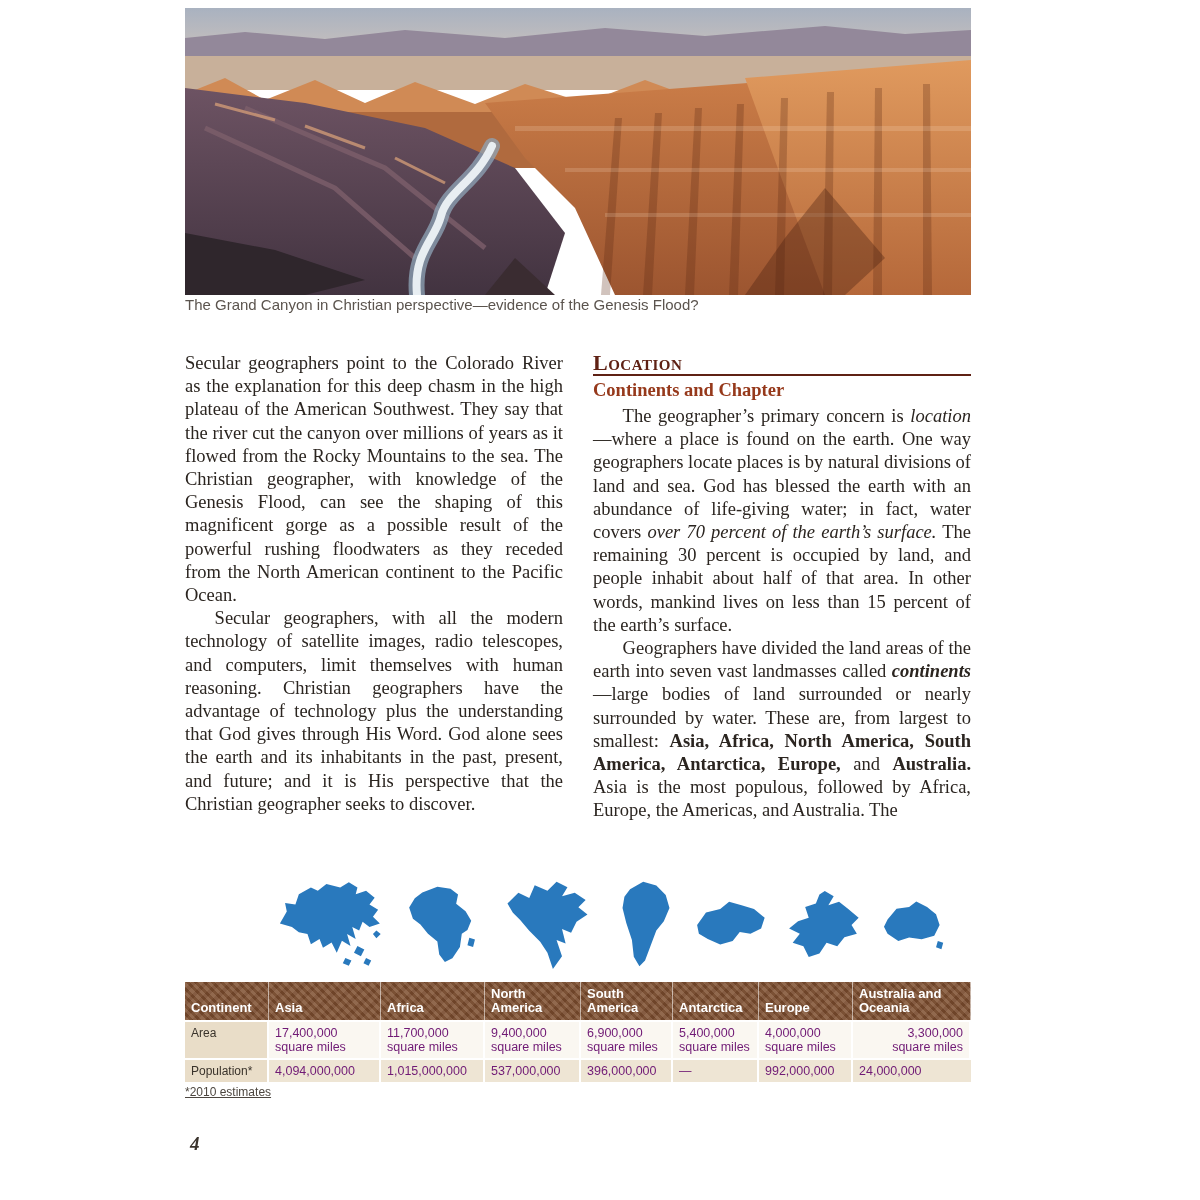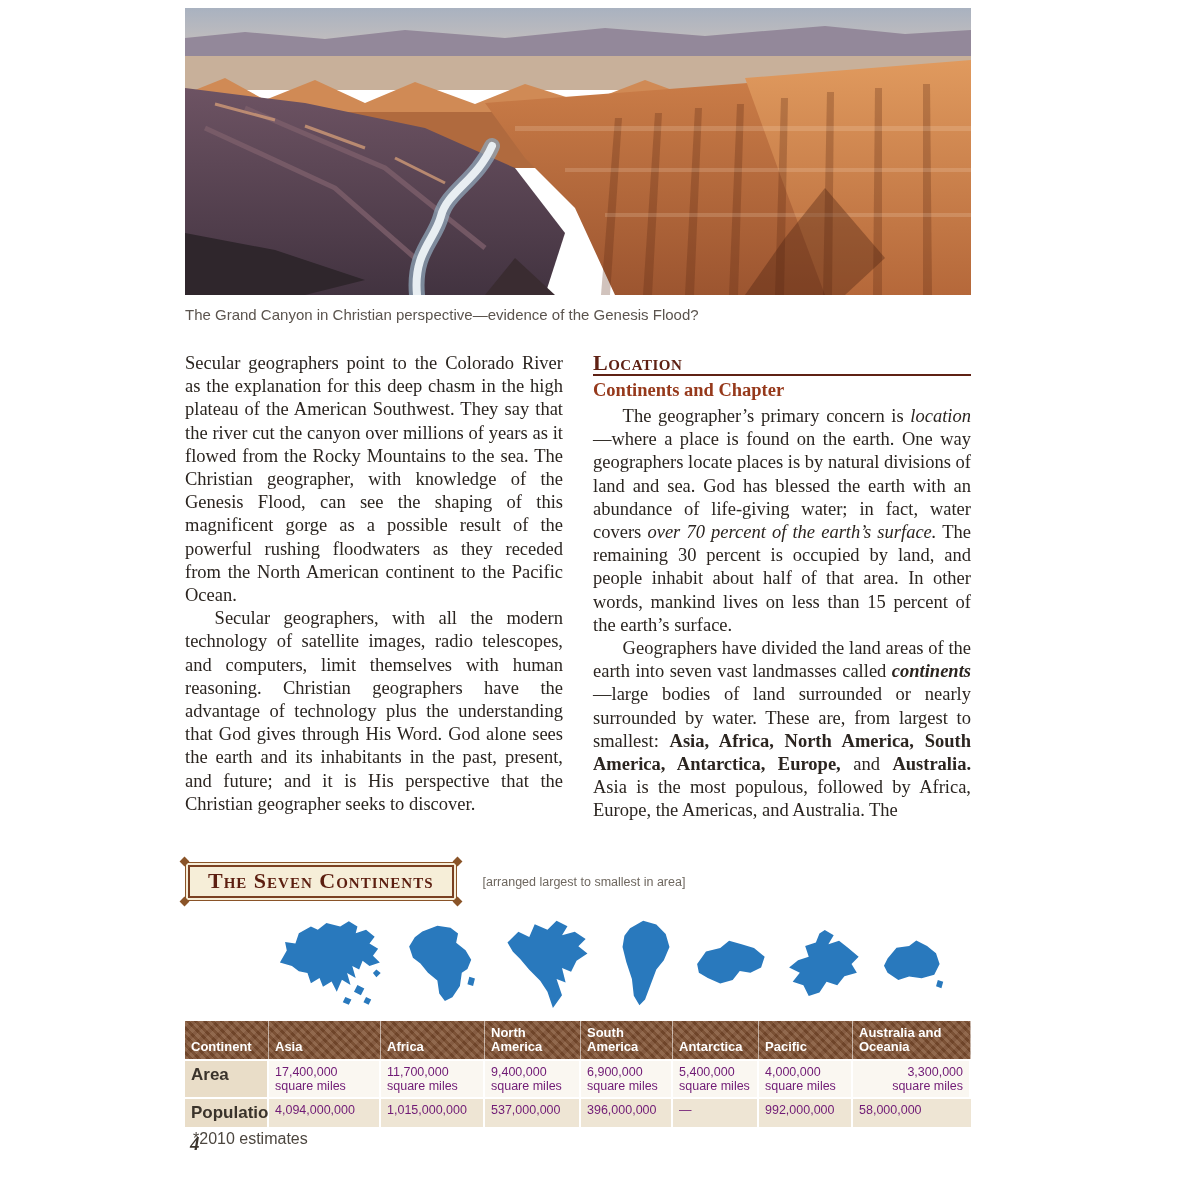--- a/index.html
+++ b/index.html
@@ -2,21 +2,21 @@
 <html><head>
 <meta charset="utf-8">
 <style>
   html,body{margin:0;padding:0;background:#ffffff;}
   .page{position:relative;width:1200px;height:1200px;background:#ffffff;overflow:hidden;
         font-family:"Liberation Serif", serif;color:#2b2520;}
 
   
   .photo{position:absolute;top:8px;left:185px;width:786px;height:287px;overflow:hidden;}
   .photo svg{display:block;width:100%;height:100%;}
-  .caption{position:absolute;top:306px;left:185px;width:786px;
+  .caption{position:absolute;top:296px;left:185px;width:786px;
            font-family:"Liberation Sans", sans-serif;font-size:15px;color:#5b544e;}
 
   
   .cols{position:absolute;top:352px;left:185px;width:786px;display:flex;gap:30px;}
   .col{width:378px;font-size:18.5px;line-height:23.2px;text-align:justify;}
   .col p{margin:0;}
   .col p.indent{text-indent:1.6em;}
   .it{font-style:italic;}
   .b{font-weight:bold;}
   .bi{font-weight:bold;font-style:italic;}
@@ -44,23 +44,23 @@
           display:grid;grid-template-columns:84px 112px 104px 96px 92px 86px 94px 118px;}
   .th{background:#7d4e2e;
       background-image:repeating-linear-gradient(45deg, rgba(255,255,255,.10) 0 3px, rgba(0,0,0,.08) 3px 6px),
                        repeating-linear-gradient(-45deg, rgba(255,255,255,.06) 0 5px, rgba(0,0,0,.05) 5px 9px);
       color:#ffffff;font-weight:bold;font-size:13px;line-height:14px;
       padding:4px 6px 5px;display:flex;align-items:flex-end;min-height:29px;
       border-right:1px solid rgba(255,255,255,.55);}
   .th:last-child{border-right:none;}
   .td{font-size:12.5px;line-height:14px;color:#701a75;padding:4px 6px;border-right:2px solid #ffffff;border-top:2px solid #ffffff;}
   .td:last-child,.tlabel:last-child{border-right:none;}
-  .tlabel{font-weight:bold;background:#e9ddc8;font-size:17px;color:#3a332b;
+  .tlabel{font-weight:normal;background:#e9ddc8;font-size:12px;color:#3a332b;
           padding:4px 6px;border-right:2px solid #ffffff;border-top:2px solid #ffffff;}
-  .footnote{font-family:"Liberation Sans", sans-serif;font-size:16px;color:#4c463f;margin-top:3px;margin-left:8px;}
+  .footnote{font-family:"Liberation Sans", sans-serif;font-size:12px;color:#4c463f;margin-top:3px;margin-left:0;text-decoration:underline;}
 
   
   .footer{position:absolute;top:1133px;left:190px;font-size:19px;color:#3a332c;display:flex;align-items:baseline;}
   .footer .pnum{font-weight:bold;font-style:italic;margin-right:14px;}
   .footer .chap{font-style:italic;font-size:18.5px;}
 </style>
 </head>
 <body>
 
 <div class="page">
@@ -133,32 +133,20 @@
     </div>
     <div class="col">
       <div class="loc-head">Location</div>
       <div class="sub-head">Continents and Chapter</div>
       <p class="indent"><span>The geographer’s primary concern is </span><span class="it">location</span><span>—where a place is found on the earth.  One way geographers locate places is by natural divisions of land and sea.  God has blessed the earth with an abundance of life-giving water; in fact, water covers </span><span class="it">over 70 percent of the earth’s surface.</span><span>  The remaining 30 percent is occupied by land, and people inhabit about half of that area.  In other words, mankind lives on less than 15 percent of the earth’s surface.</span></p>
       <p class="indent"><span>Geographers have divided the land areas of the earth into seven vast landmasses called </span><span class="bi">continents</span><span>—large bodies of land surrounded or nearly surrounded by water.  These are, from largest to smallest: </span><span class="b">Asia, Africa, North America, South America, Antarctica, Europe,</span><span> and </span><span class="b">Australia.</span><span>  Asia is the most populous, followed by Africa, Europe, the Americas, and Australia.  The</span></p>
     </div>
   </div>
 
   <div class="panel">
-    <div class="panel-header">
-      <div class="title-box">
-        <span class="corner tl"></span>
-        <span class="corner tr"></span>
-        <span class="corner bl"></span>
-        <span class="corner br"></span>
-        <div class="title-box-inner">
-          <span class="title-text">The Seven Continents</span>
-        </div>
-      </div>
-      <span class="panel-note">[arranged largest to smallest in area]</span>
-    </div>
 
     <div class="cont-row">
       <span>
         <svg width="112" height="96" viewBox="0 0 130 105">
             <path class="cont-fill" d="M8 52 L16 38 L14 28 L26 30 L30 18 L44 10 L52 14 L62 6 L78 10 L88 4 L98 10 L96 18 L108 14 L118 22 L112 30 L122 36 L116 44 L124 52 L112 56 L104 50 L100 60 L92 56 L96 70 L86 64 L90 78 L80 72 L74 86 L68 74 L58 80 L54 70 L44 76 L40 64 L30 62 L22 56 Z M98 78 l8 4 -4 8 -8 -4 Z M108 92 l6 3 -3 6 -6 -3 Z M84 92 l7 3 -3 6 -7 -3 Z M120 60 l5 4 -5 5 -4 -5 Z"></path>
           </svg>
       </span>
       <span>
         <svg width="94" height="90" viewBox="0 0 100 95">
             <path class="cont-fill" d="M28 14 L44 8 L58 10 L66 16 L64 26 L74 34 L80 44 L76 54 L70 58 L68 72 L60 84 L52 88 L46 80 L44 66 L34 58 L26 48 L18 42 L14 30 L20 20 Z M78 62 l6 2 -2 8 -6 -2 Z"></path>
@@ -191,21 +179,21 @@
       </span>
     </div>
 
     <div class="ctable">
       <div class="th">Continent</div>
       <div class="th">Asia</div>
       <div class="th">Africa</div>
       <div class="th">North America</div>
       <div class="th">South America</div>
       <div class="th">Antarctica</div>
-      <div class="th">Pacific</div>
+      <div class="th">Europe</div>
       <div class="th">Australia and Oceania</div>
 
       <div class="tlabel row-area">Area</div>
       <div class="td row-area" style="background:#faf7f1;">
           <div>17,400,000</div>
           <div>square miles</div>
         </div>
       <div class="td row-area" style="background:#faf7f1;">
           <div>11,700,000</div>
           <div>square miles</div>
@@ -231,21 +219,21 @@
           <div>square miles</div>
         </div>
 
       <div class="tlabel">Population*</div>
       <div class="td" style="background:#eee5d4;">4,094,000,000</div>
       <div class="td" style="background:#eee5d4;">1,015,000,000</div>
       <div class="td" style="background:#eee5d4;">537,000,000</div>
       <div class="td" style="background:#eee5d4;">396,000,000</div>
       <div class="td" style="background:#eee5d4;">—</div>
       <div class="td" style="background:#eee5d4;">992,000,000</div>
-      <div class="td" style="background:#eee5d4;">58,000,000</div>
+      <div class="td" style="background:#eee5d4;">24,000,000</div>
     </div>
     <div class="footnote">*2010 estimates</div>
   </div>
 
   <div class="footer">
     <span class="pnum">4</span>
   </div>
 
 </div>
 

